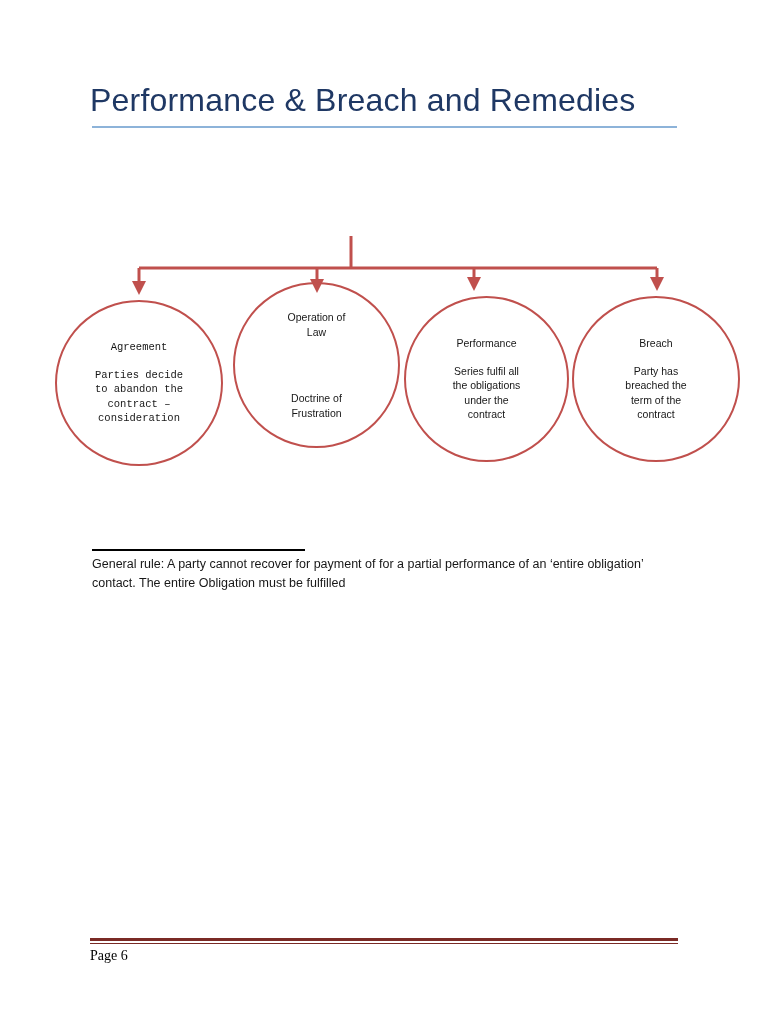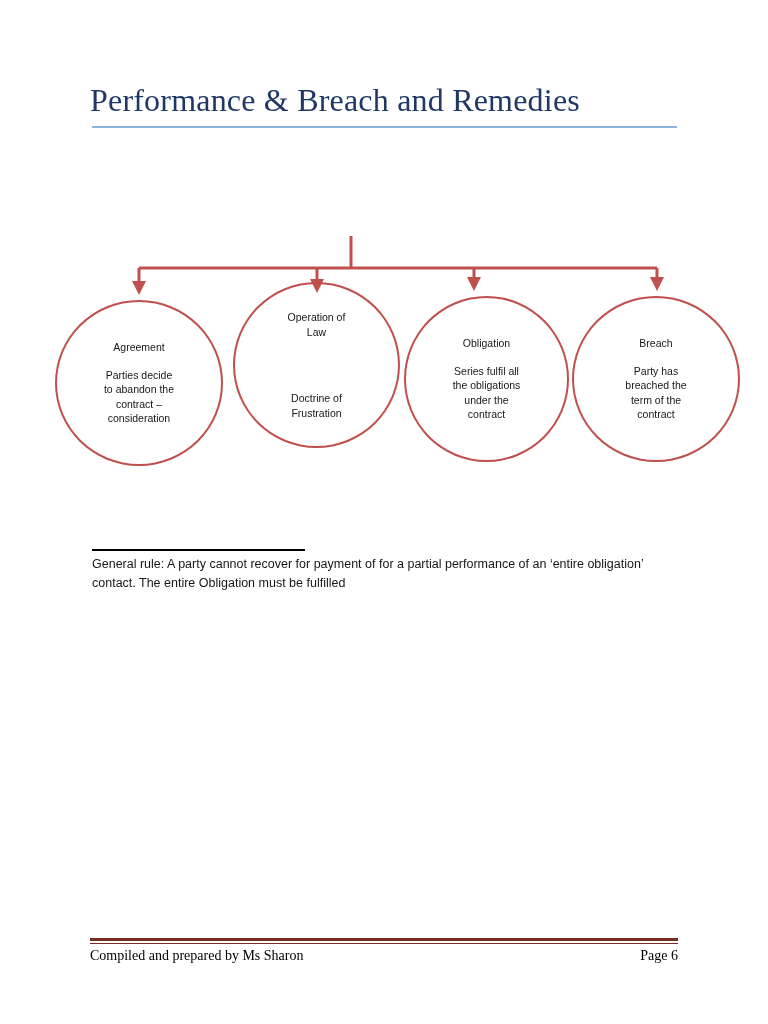--- a/index.html
+++ b/index.html
@@ -20,21 +20,21 @@
     position: absolute;
     inset: 0;
   }
 
   
   .doc-title {
     position: absolute;
     left: 90px;
     top: 80px;
     width: 600px;
-    font-family: Liberation Serif, serif;
+    font-family: Liberation Sans, sans-serif;
     font-size: 32px;
     line-height: 40px;
     color: #1F3864;
     letter-spacing: 0.2px;
     white-space: nowrap;
   }
   .title-rule {
     position: absolute;
     left: 92px;
     top: 126px;
@@ -71,21 +71,21 @@
     box-sizing: border-box;
   }
   .circle .c-head {
     margin-bottom: 13px;
     white-space: pre-line;
   }
   .circle .c-body {
     white-space: pre-line;
   }
 
-  #circle-1 { left: 55px;  top: 300px; width: 168px; height: 166px; }
+  #circle-1 { left: 55px;  top: 300px; width: 168px; height: 166px; font-family: Liberation Mono, monospace; }
   #circle-2 { left: 233px; top: 282px; width: 167px; height: 166px; gap: 39px; }
   #circle-3 { left: 404px; top: 296px; width: 165px; height: 166px; }
   #circle-4 { left: 572px; top: 296px; width: 168px; height: 166px; }
 
   
   .body-rule {
     position: absolute;
     left: 92px;
     top: 549px;
     width: 213px;
@@ -177,38 +177,37 @@
   </div>
 
   <div class="circle" id="circle-2">
     <div class="c-head">Operation of
 Law</div>
     <div class="c-body">Doctrine of
 Frustration</div>
   </div>
 
   <div class="circle" id="circle-3">
-    <div class="c-head">Obligation</div>
+    <div class="c-head">Performance</div>
     <div class="c-body">Series fulfil all
 the obligations
 under the
 contract</div>
   </div>
 
   <div class="circle" id="circle-4">
     <div class="c-head">Breach</div>
     <div class="c-body">Party has
 breached the
 term of the
 contract</div>
   </div>
 
   <div class="body-rule"></div>
   <div class="para" id="para-general">General rule: A party cannot recover for payment of for a partial performance of an ‘entire obligation’ contact. The entire Obligation must be fulfilled</div>
 
   <div class="footer-rule-thick"></div>
   <div class="footer-rule-thin"></div>
   <div class="footer">
-    <span>Compiled and prepared by Ms Sharon</span>
     <span>Page 6</span>
   </div>
 
 </div>
 
 </body></html>

